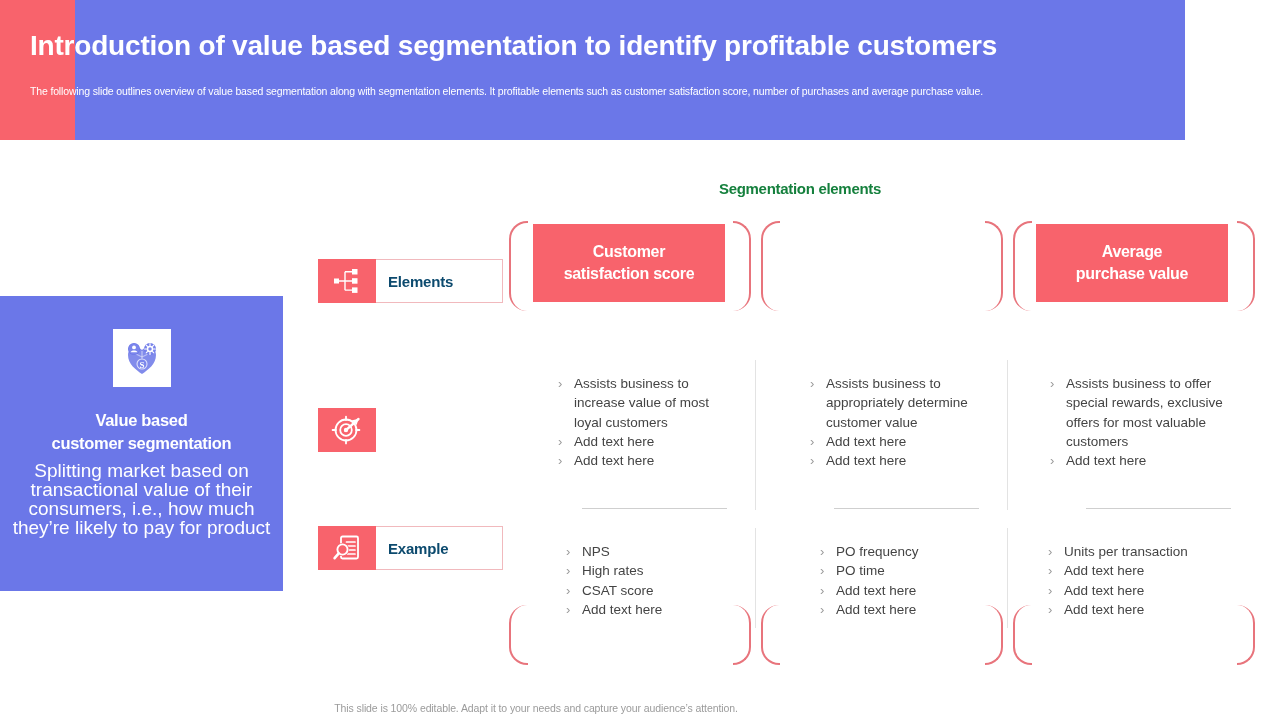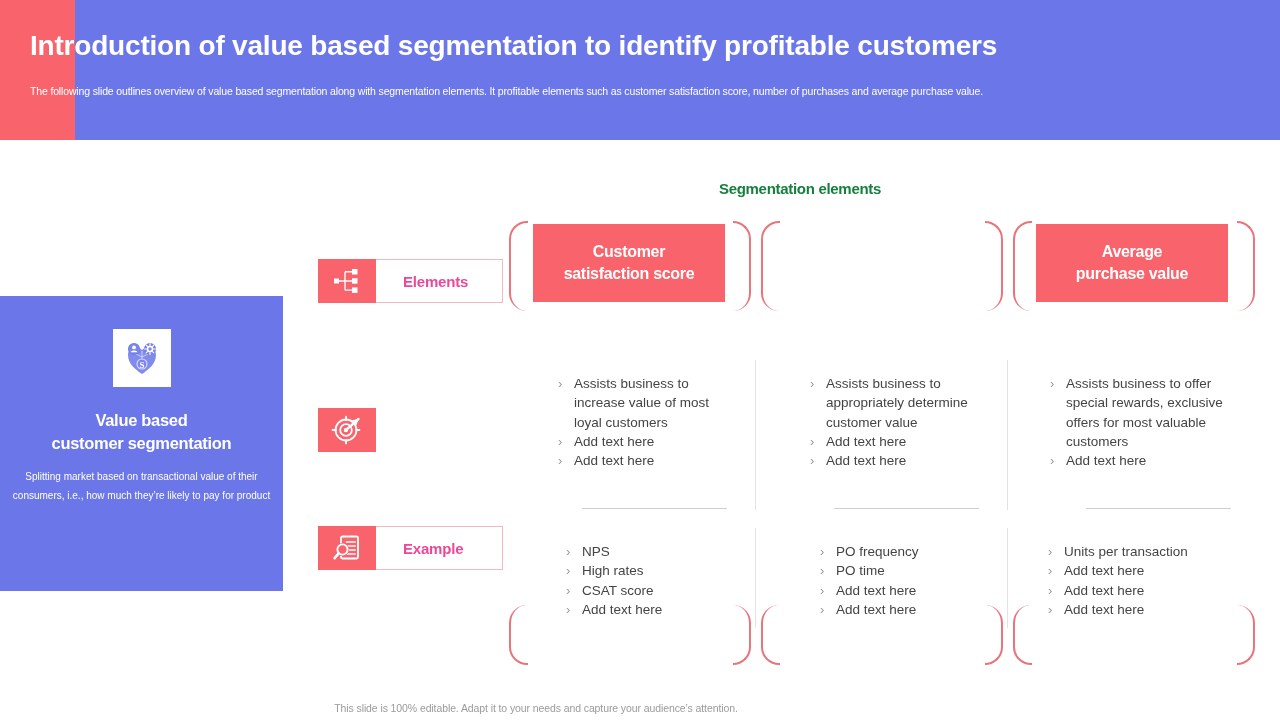--- a/index.html
+++ b/index.html
@@ -6,21 +6,21 @@
   html, body {
     width: 1280px; height: 720px;
     background: #ffffff;
     font-family: "Liberation Sans", sans-serif;
     overflow: hidden;
   }
   .slide { position: relative; width: 1280px; height: 720px; background:#fff; }
 
   
   .header {
-    position: absolute; left: 0; top: 0; width: 1280px; height: 140px;
+    position: absolute; left: 0; top: 0; width: 1185px; height: 140px;
     background: #6b77e8;
   }
   .header-accent {
     position: absolute; left: 0; top: 0; width: 75px; height: 140px;
     background: #f8636c;
   }
   .header-title {
     position: absolute; left: 30px; top: 30px; width: 1200px;
     color: #ffffff; font-size: 28px; font-weight: bold;
     letter-spacing: -0.2px; white-space: nowrap;
@@ -39,43 +39,43 @@
   }
   .left-icon-box {
     width: 58px; height: 58px; background: #ffffff; margin-top: 33px;
     display: flex; align-items: center; justify-content: center;
   }
   .left-title {
     margin-top: 22px; color: #ffffff; font-size: 16.5px; font-weight: bold;
     text-align: center; line-height: 23px; letter-spacing: -0.3px;
   }
   .left-desc {
-    margin-top: 12px; color: #ffffff; font-size: 10px; font-weight: normal;
+    margin-top: 6px; color: #ffffff; font-size: 19px; font-weight: normal;
     text-align: center; line-height: 19px; width: 262px;
   }
 
   
   .section-title {
     position: absolute; left: 505px; top: 180px; width: 590px;
     text-align: center; color: #15803d; font-size: 15px; font-weight: bold;
     letter-spacing: -0.3px;
   }
 
   
   .row-chip { position: absolute; display: flex; align-items: stretch; }
   .row-chip .chip-icon {
     width: 58px; height: 44px; background: #f8636c;
     display: flex; align-items: center; justify-content: center;
     flex: 0 0 58px;
   }
   .row-chip .chip-label {
     height: 44px; width: 127px; background: #ffffff;
     border: 1px solid #f1b9bd; border-left: none;
-    display: flex; align-items: center; padding-left: 27px;
-    color: #ec4899; font-size: 15px; font-weight: bold; letter-spacing:-0.2px;
+    display: flex; align-items: center; padding-left: 12px;
+    color: #0c4a6e; font-size: 15px; font-weight: bold; letter-spacing:-0.2px;
   }
   .chip-elements { left: 318px; top: 259px; }
   .chip-purpose  { left: 318px; top: 408px; }
   .chip-example  { left: 318px; top: 526px; }
 
   
   .bracket {
     position: absolute;
     border: 2.2px solid #e8747c;
     border-radius: 18px;

